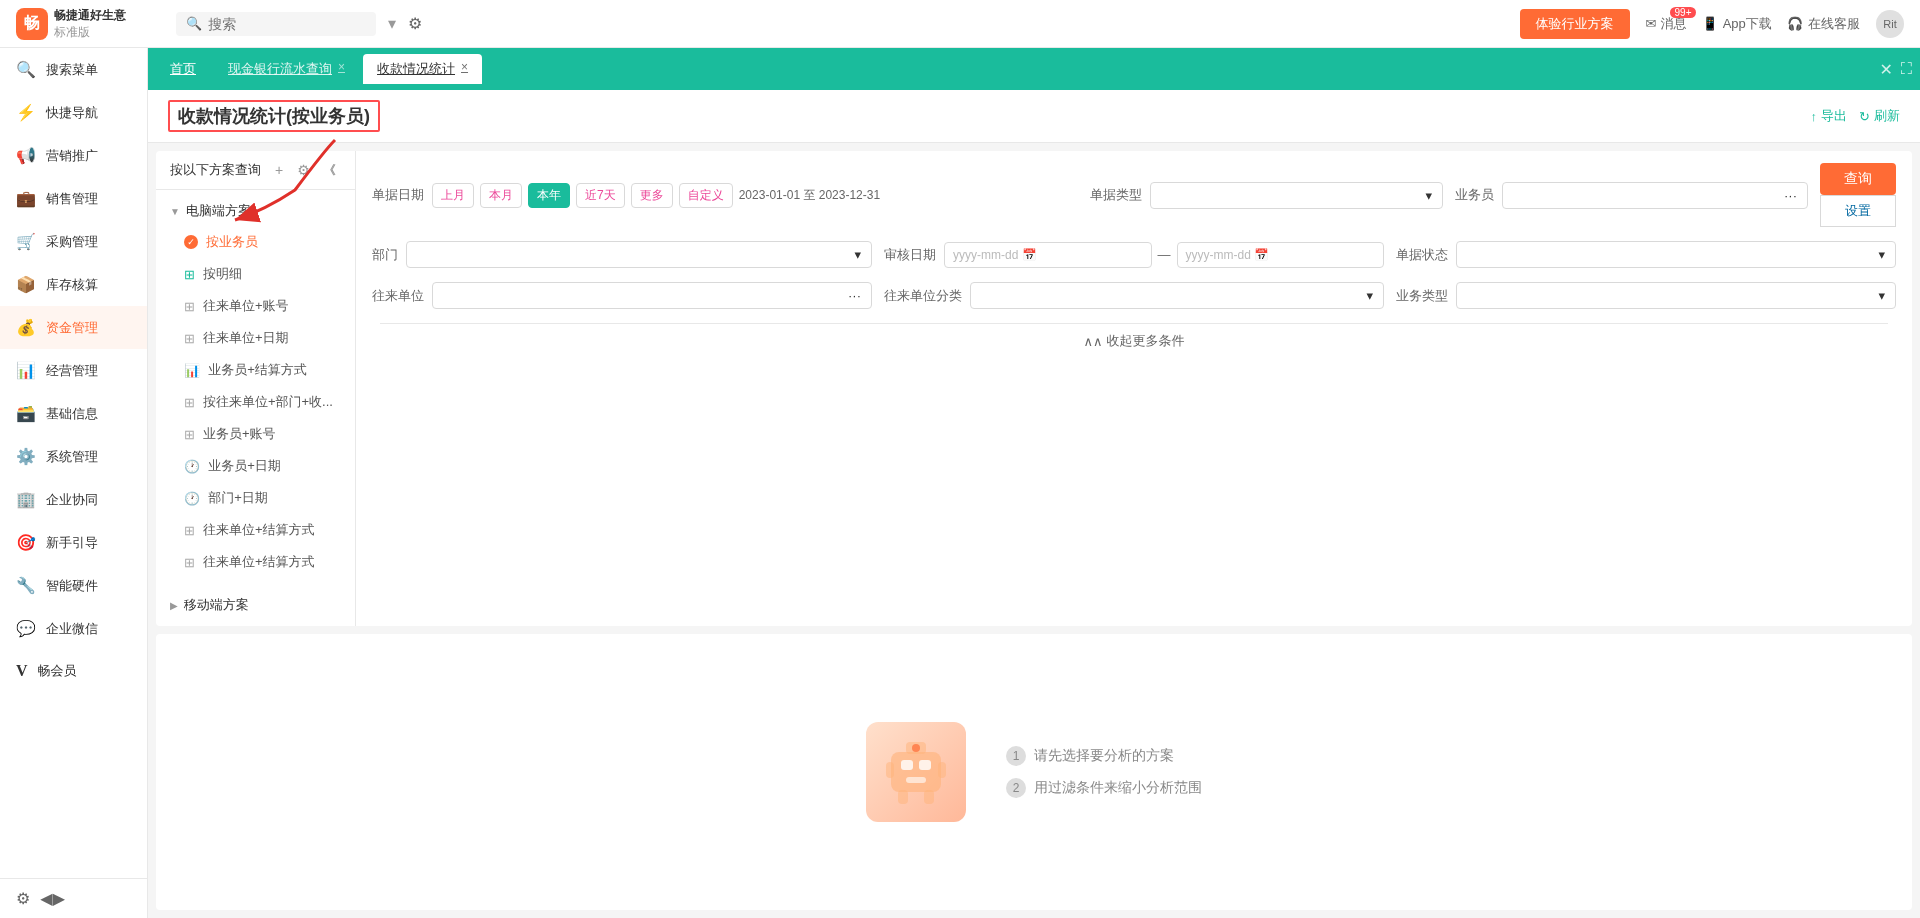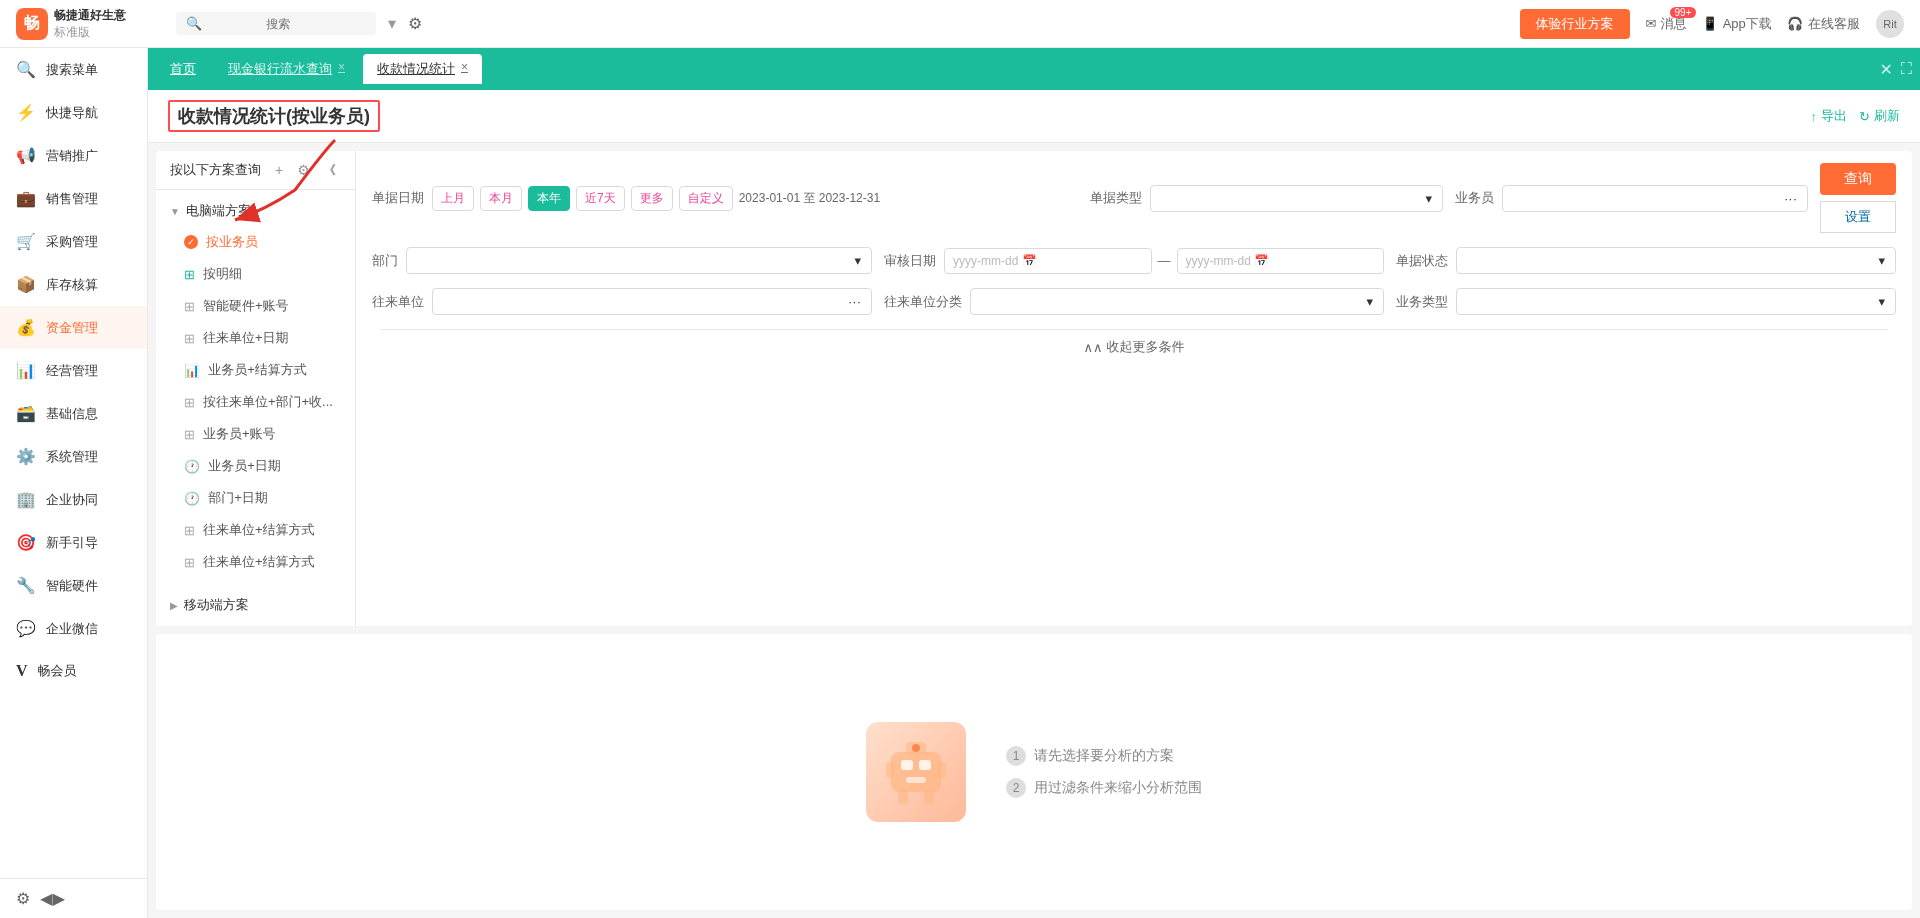--- a/index.html
+++ b/index.html
@@ -30,21 +30,21 @@
     }
     .top-search-area {
       flex: 0 0 200px;
       display: flex; align-items: center;
       background: #f5f5f5;
       border-radius: 4px;
       padding: 4px 10px;
       gap: 6px;
     }
     .top-search-area input {
-      border: none; background: transparent; font-size: 12px; outline: none; width: 140px; color: #999; text-align: center;
+      border: none; background: transparent; font-size: 14px; outline: none; width: 140px; color: #999;
     }
     .top-actions {
       margin-left: auto;
       display: flex; align-items: center; gap: 16px;
     }
     .trial-btn {
       background: #ff6b35;
       color: white;
       border: none;
       border-radius: 4px;
@@ -293,21 +293,21 @@
     }
     .settings-btn {
       border: 1px solid #d9d9d9;
       background: #fff;
       color: #0369a1;
       border-radius: 0;
       padding: 6px 16px;
       font-size: 13px;
       cursor: pointer;
     }
-    .btn-group { display: flex; flex-direction: column; gap: 6px; }
+    .btn-group { display: flex; flex-direction: column; }
 
     
     .collapse-bar {
       background: #fff;
       margin: 0 8px;
       border-top: 1px solid #e8e8e8;
       display: flex; align-items: center; justify-content: center;
       padding: 8px;
       cursor: pointer;
       color: #666; font-size: 13px; gap: 4px;
@@ -508,21 +508,21 @@
           <div class="scheme-item active">
             <div class="scheme-item-dot">✓</div>
             <span>按业务员</span>
           </div>
           <div class="scheme-item">
             <span style="color:#1abc9c;font-size:13px;">⊞</span>
             <span>按明细</span>
           </div>
           <div class="scheme-item">
             <span style="color:#aaa;font-size:13px;">⊞</span>
-            <span>智能硬件+账号</span>
+            <span>往来单位+账号</span>
           </div>
           <div class="scheme-item">
             <span style="color:#aaa;font-size:13px;">⊞</span>
             <span>往来单位+日期</span>
           </div>
           <div class="scheme-item">
             <span style="color:#aaa;font-size:13px;">📊</span>
             <span>业务员+结算方式</span>
           </div>
           <div class="scheme-item">

